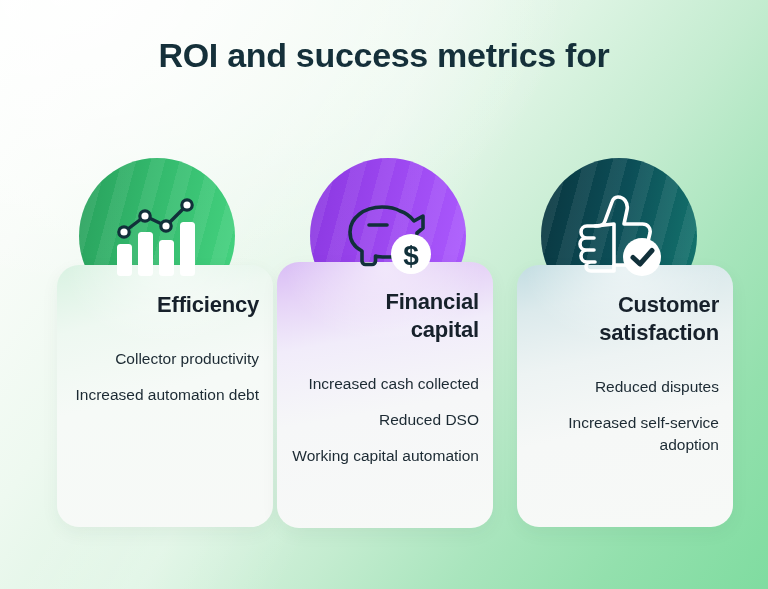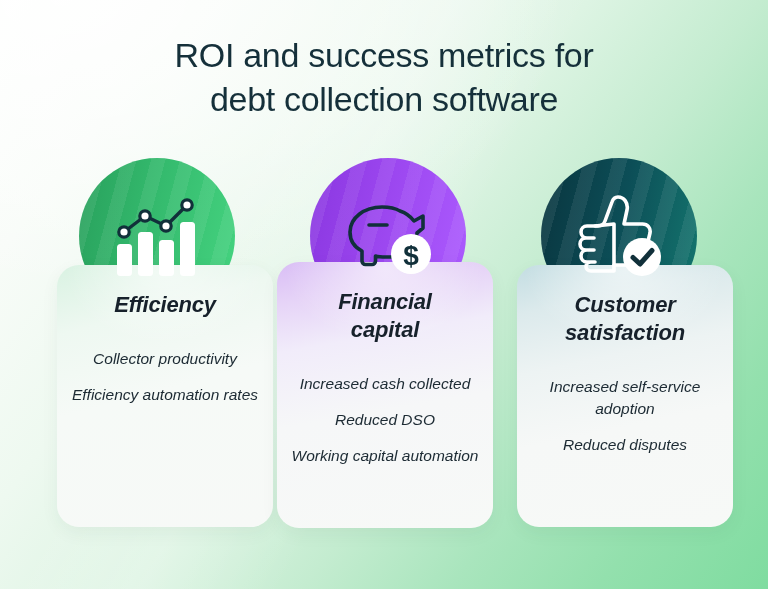--- a/index.html
+++ b/index.html
@@ -39,21 +39,21 @@
     pointer-events:none;
   }
 
   
   .title {
     position:absolute;
     top:34px; left:0; width:768px;
     text-align:center;
     color:#15303a;
     font-size:34px;
-    font-weight:normal;
+    font-weight:bold;
     line-height:1.28;
     letter-spacing:-0.3px;
   }
   .title .l2 { display:block; }
 
   
   .circle {
     position:absolute;
     width:156px; height:156px;
     border-radius:50%;
@@ -73,23 +73,22 @@
   #circle-3 { left:541px; top:158px; background: linear-gradient(100deg,#09353f 0%, #0c4e57 50%, #14776f 100%); }
   .circle svg { position:relative; z-index:2; }
 
   
   .card {
     position:absolute;
     width:216px;
     border-radius:22px;
     overflow:hidden;
     box-shadow: 0 6px 18px rgba(30,80,60,0.055);
-    text-align:center;
+    text-align:right;
     padding: 26px 14px 22px;
-    font-style: italic;
   }
   #card-1 { left:57px;  top:265px; height:262px;
       background: linear-gradient(165deg, #d9f2e2 0%, #eef8f1 22%, #f6faf7 48%, #f7f9f7 100%); }
   #card-2 { left:277px; top:262px; height:266px;
       background: linear-gradient(170deg, #d9bdf5 0%, #e6d4f7 14%, #f1ecfa 30%, #f6f7f8 55%, #f7f9f7 100%); }
   #card-3 { left:517px; top:265px; height:262px;
       background: linear-gradient(168deg, #c3dde2 0%, #dceaec 16%, #edf3f3 36%, #f6f8f7 60%, #f7f9f7 100%); }
   .card .glow {
     position:absolute; top:-70px; left:50%; transform:translateX(-50%);
     width:200px; height:150px; border-radius:50%;
@@ -116,21 +115,20 @@
 </style>
 </head>
 <body>
 
 <div class="poster">
   <div class="sheen"></div>
   <div class="sheen2"></div>
 
   <h1 class="title">
     <span class="l1">ROI and success metrics for</span>
-    <span class="l2">debt collection software</span>
   </h1>
 
   <div class="circle" id="circle-1">
     <div class="stripes"></div>
     <svg width="96" height="88" viewBox="0 0 96 88">
       <rect x="8" y="52" width="15" height="32" rx="3.5" fill="#ffffff"></rect>
       <rect x="29" y="40" width="15" height="44" rx="3.5" fill="#ffffff"></rect>
       <rect x="50" y="48" width="15" height="36" rx="3.5" fill="#ffffff"></rect>
       <rect x="71" y="30" width="15" height="54" rx="3.5" fill="#ffffff"></rect>
       <polyline points="15,40 36,24 57,34 78,13" fill="none" stroke="#11303a" stroke-width="3.4" stroke-linecap="round" stroke-linejoin="round"></polyline>
@@ -164,21 +162,21 @@
     </svg>
   </div>
 
   <div class="card" id="card-1">
     <div class="glow"></div>
     <div class="card-title">
       <span>Efficiency</span><br>
     </div>
     <ul class="card-list">
       <li>Collector productivity</li>
-      <li>Efficiency automation rates</li>
+      <li>Increased automation debt</li>
     </ul>
   </div>
 
   <div class="card" id="card-2">
     <div class="glow"></div>
     <div class="card-title">
       <span>Financial</span><br>
       <span>capital</span>
     </div>
     <ul class="card-list">
@@ -188,17 +186,17 @@
     </ul>
   </div>
 
   <div class="card" id="card-3">
     <div class="glow"></div>
     <div class="card-title">
       <span>Customer</span><br>
       <span>satisfaction</span>
     </div>
     <ul class="card-list">
+      <li>Reduced disputes</li>
       <li>Increased self-service adoption</li>
-      <li>Reduced disputes</li>
     </ul>
   </div>
 </div>
 
 </body></html>

